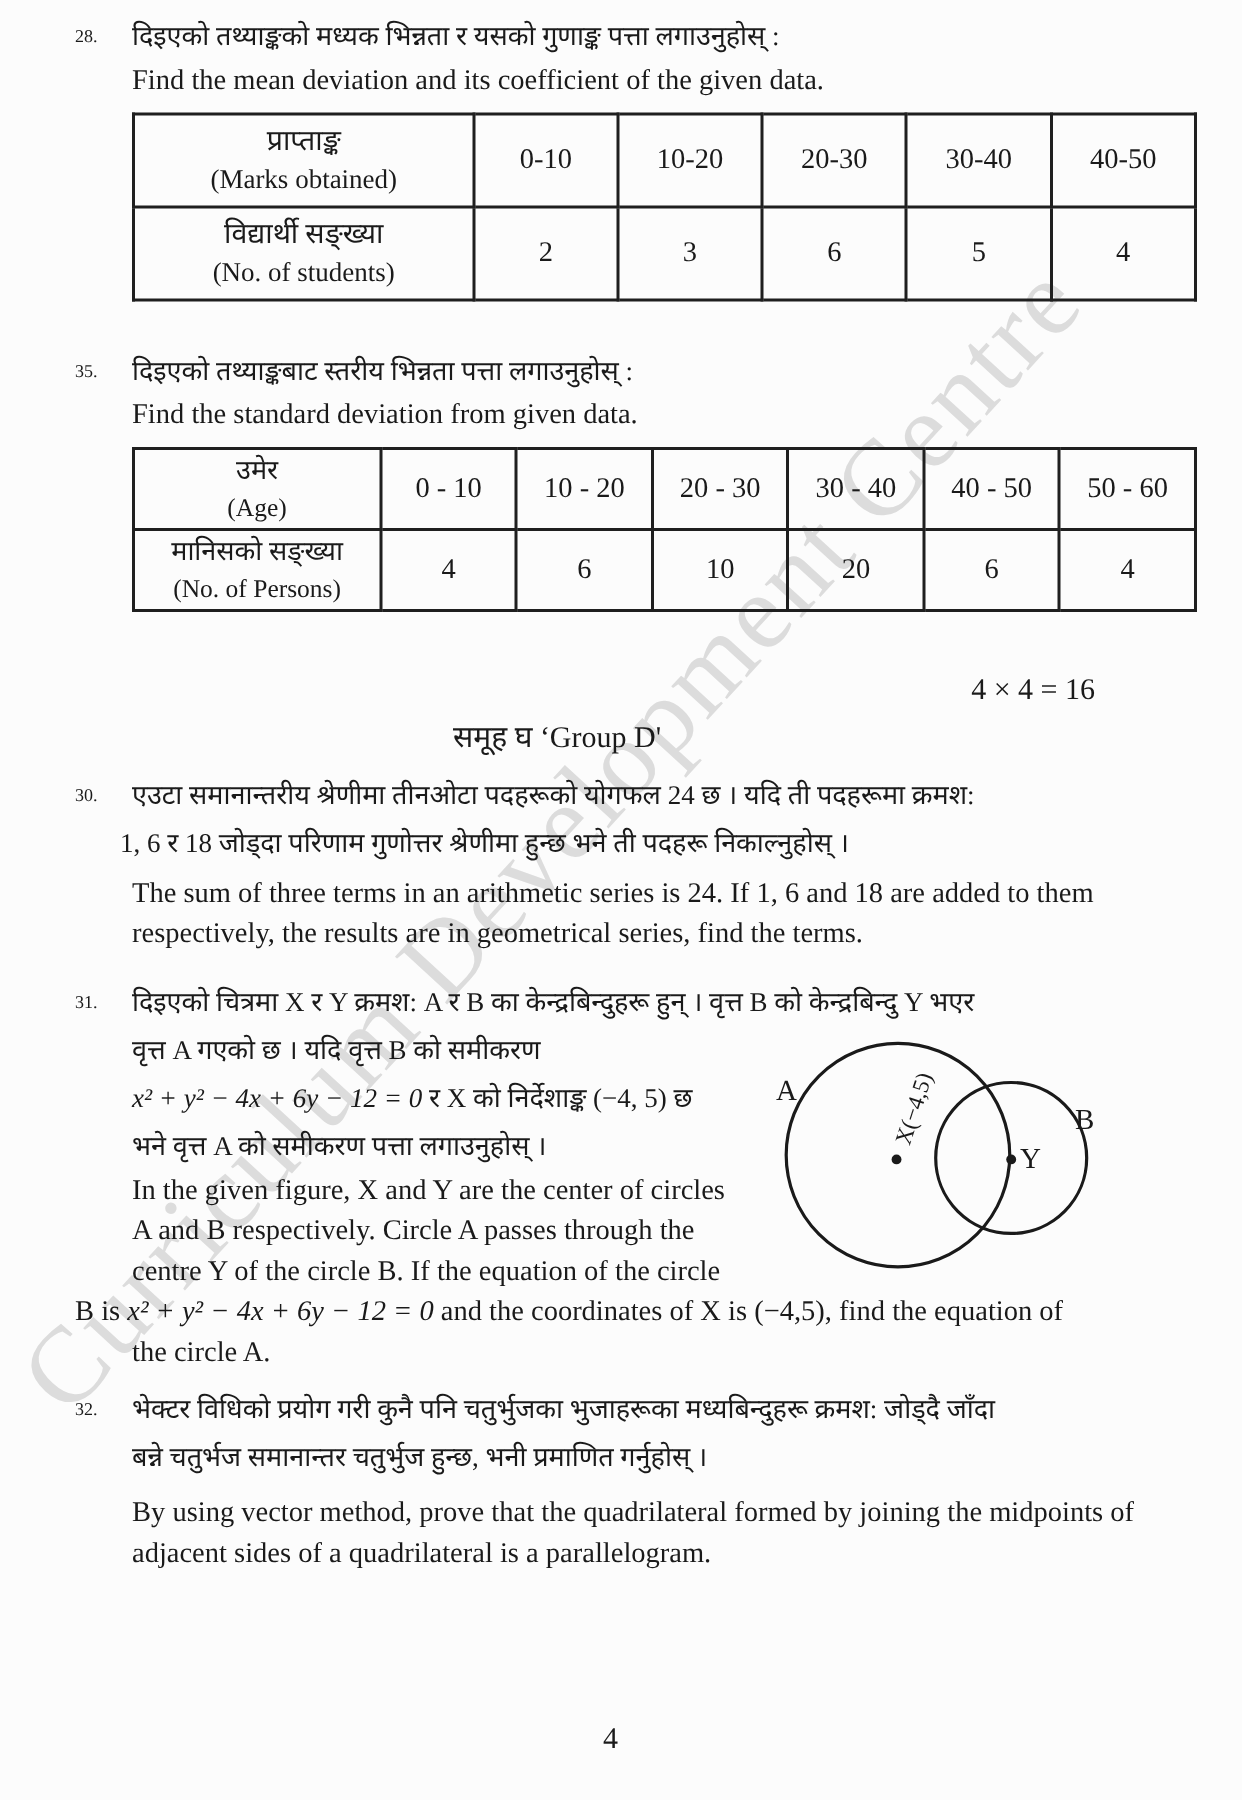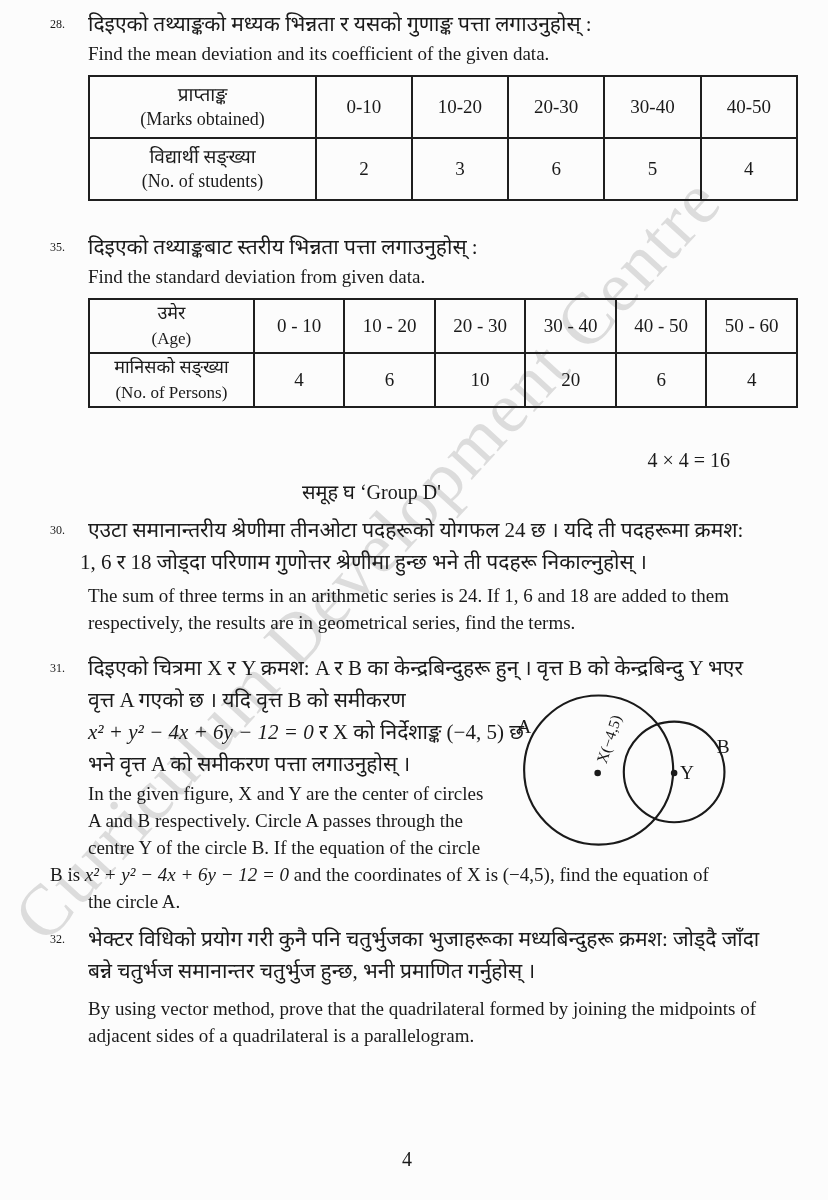--- a/index.html
+++ b/index.html
@@ -15,21 +15,21 @@
     position:absolute; left:28px; top:888px; z-index:0;
     font-size:72px; letter-spacing:2px; white-space:nowrap;
     color:#bdbdbd; opacity:0.5;
     transform:rotate(-47.5deg); transform-origin:0 50%;
     font-family:"Liberation Serif","DejaVu Serif",serif;
     pointer-events:none;
   }
   .content { position:relative; z-index:1; padding:8px 30px 0 50px; }
   .q-row { display:flex; }
   .q-num { width:38px; flex-shrink:0; font-size:12px; line-height:32px; }
-  .np { font-size:21px; line-height:32px; white-space:nowrap; }
+  .np { font-size:18px; line-height:32px; white-space:nowrap; }
   .en { font-size:19px; line-height:27px; white-space:nowrap; }
   .body-ind { margin-left:38px; }
   .ind-sm { margin-left:30px; }
 
   table { border-collapse:collapse; margin-top:8px; }
   td { border:2px solid #1f1f1f; text-align:center; vertical-align:middle; padding:0; }
   .t1 tr { height:62px; }
   .t2 tr { height:54px; }
   .t1 .lbl { width:238px; }
   .t1 .d { width:100px; font-size:19px; }

